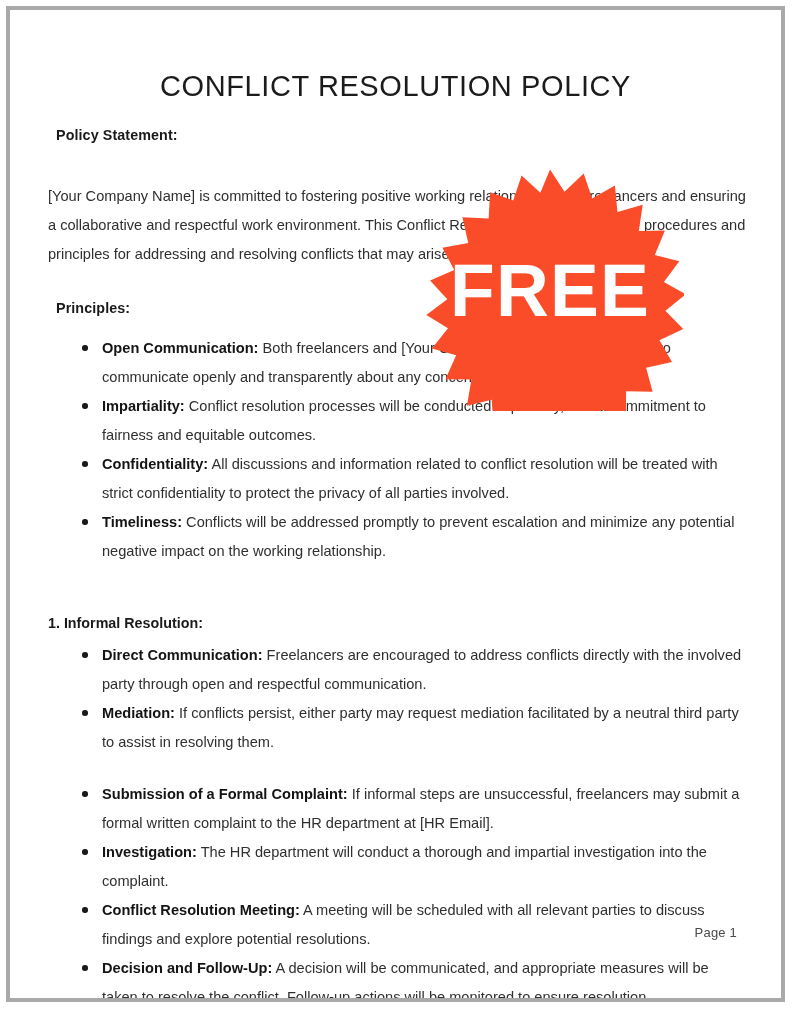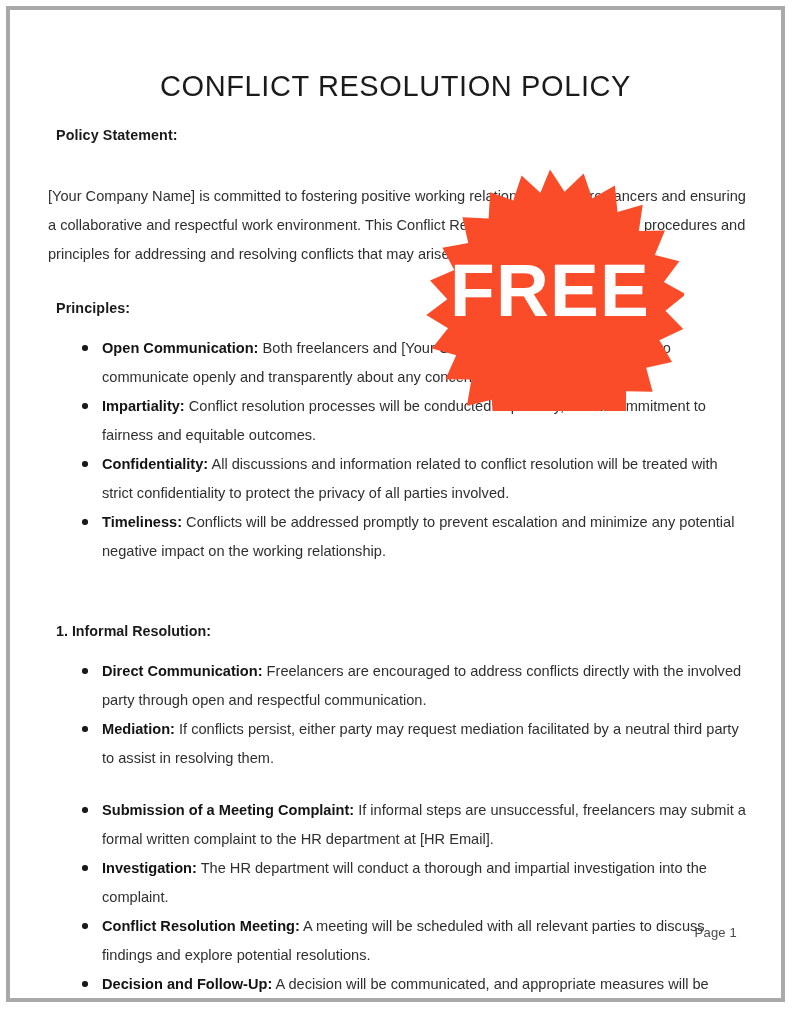--- a/index.html
+++ b/index.html
@@ -117,21 +117,21 @@
   ul.bullets > li .lead {
     font-weight: 700;
     color: #141414;
   }
 
   .numbered-head {
     font-weight: 700;
     color: #1a1a1a;
     font-size: 14.3px;
     line-height: 26px;
-    margin: 8px;
+    margin: 0;
   }
 
   
   .page-footer {
     position: absolute;
     right: 44px;
     bottom: 58px;
     font-size: 13px;
     color: #4a4a4a;
     letter-spacing: 0.2px;
@@ -215,21 +215,21 @@
           </li>
         </ul>
 
         <div class="spacer-md"></div>
 
 
         <div class="spacer-xs"></div>
 
         <ul class="bullets">
           <li>
-            <span class="dot"></span><span class="lead">Submission of a Meeting Complaint:</span><span> If informal steps are unsuccessful, freelancers may submit a formal written complaint to the HR department at [HR Email].</span>
+            <span class="dot"></span><span class="lead">Submission of a Formal Complaint:</span><span> If informal steps are unsuccessful, freelancers may submit a formal written complaint to the HR department at [HR Email].</span>
           </li>
           <li>
             <span class="dot"></span><span class="lead">Investigation:</span><span> The HR department will conduct a thorough and impartial investigation into the complaint.</span>
           </li>
           <li>
             <span class="dot"></span><span class="lead">Conflict Resolution Meeting:</span><span> A meeting will be scheduled with all relevant parties to discuss findings and explore potential resolutions.</span>
           </li>
           <li>
             <span class="dot"></span><span class="lead">Decision and Follow-Up:</span><span> A decision will be communicated, and appropriate measures will be taken to resolve the conflict. Follow-up actions will be monitored to ensure resolution.</span>
           </li>

